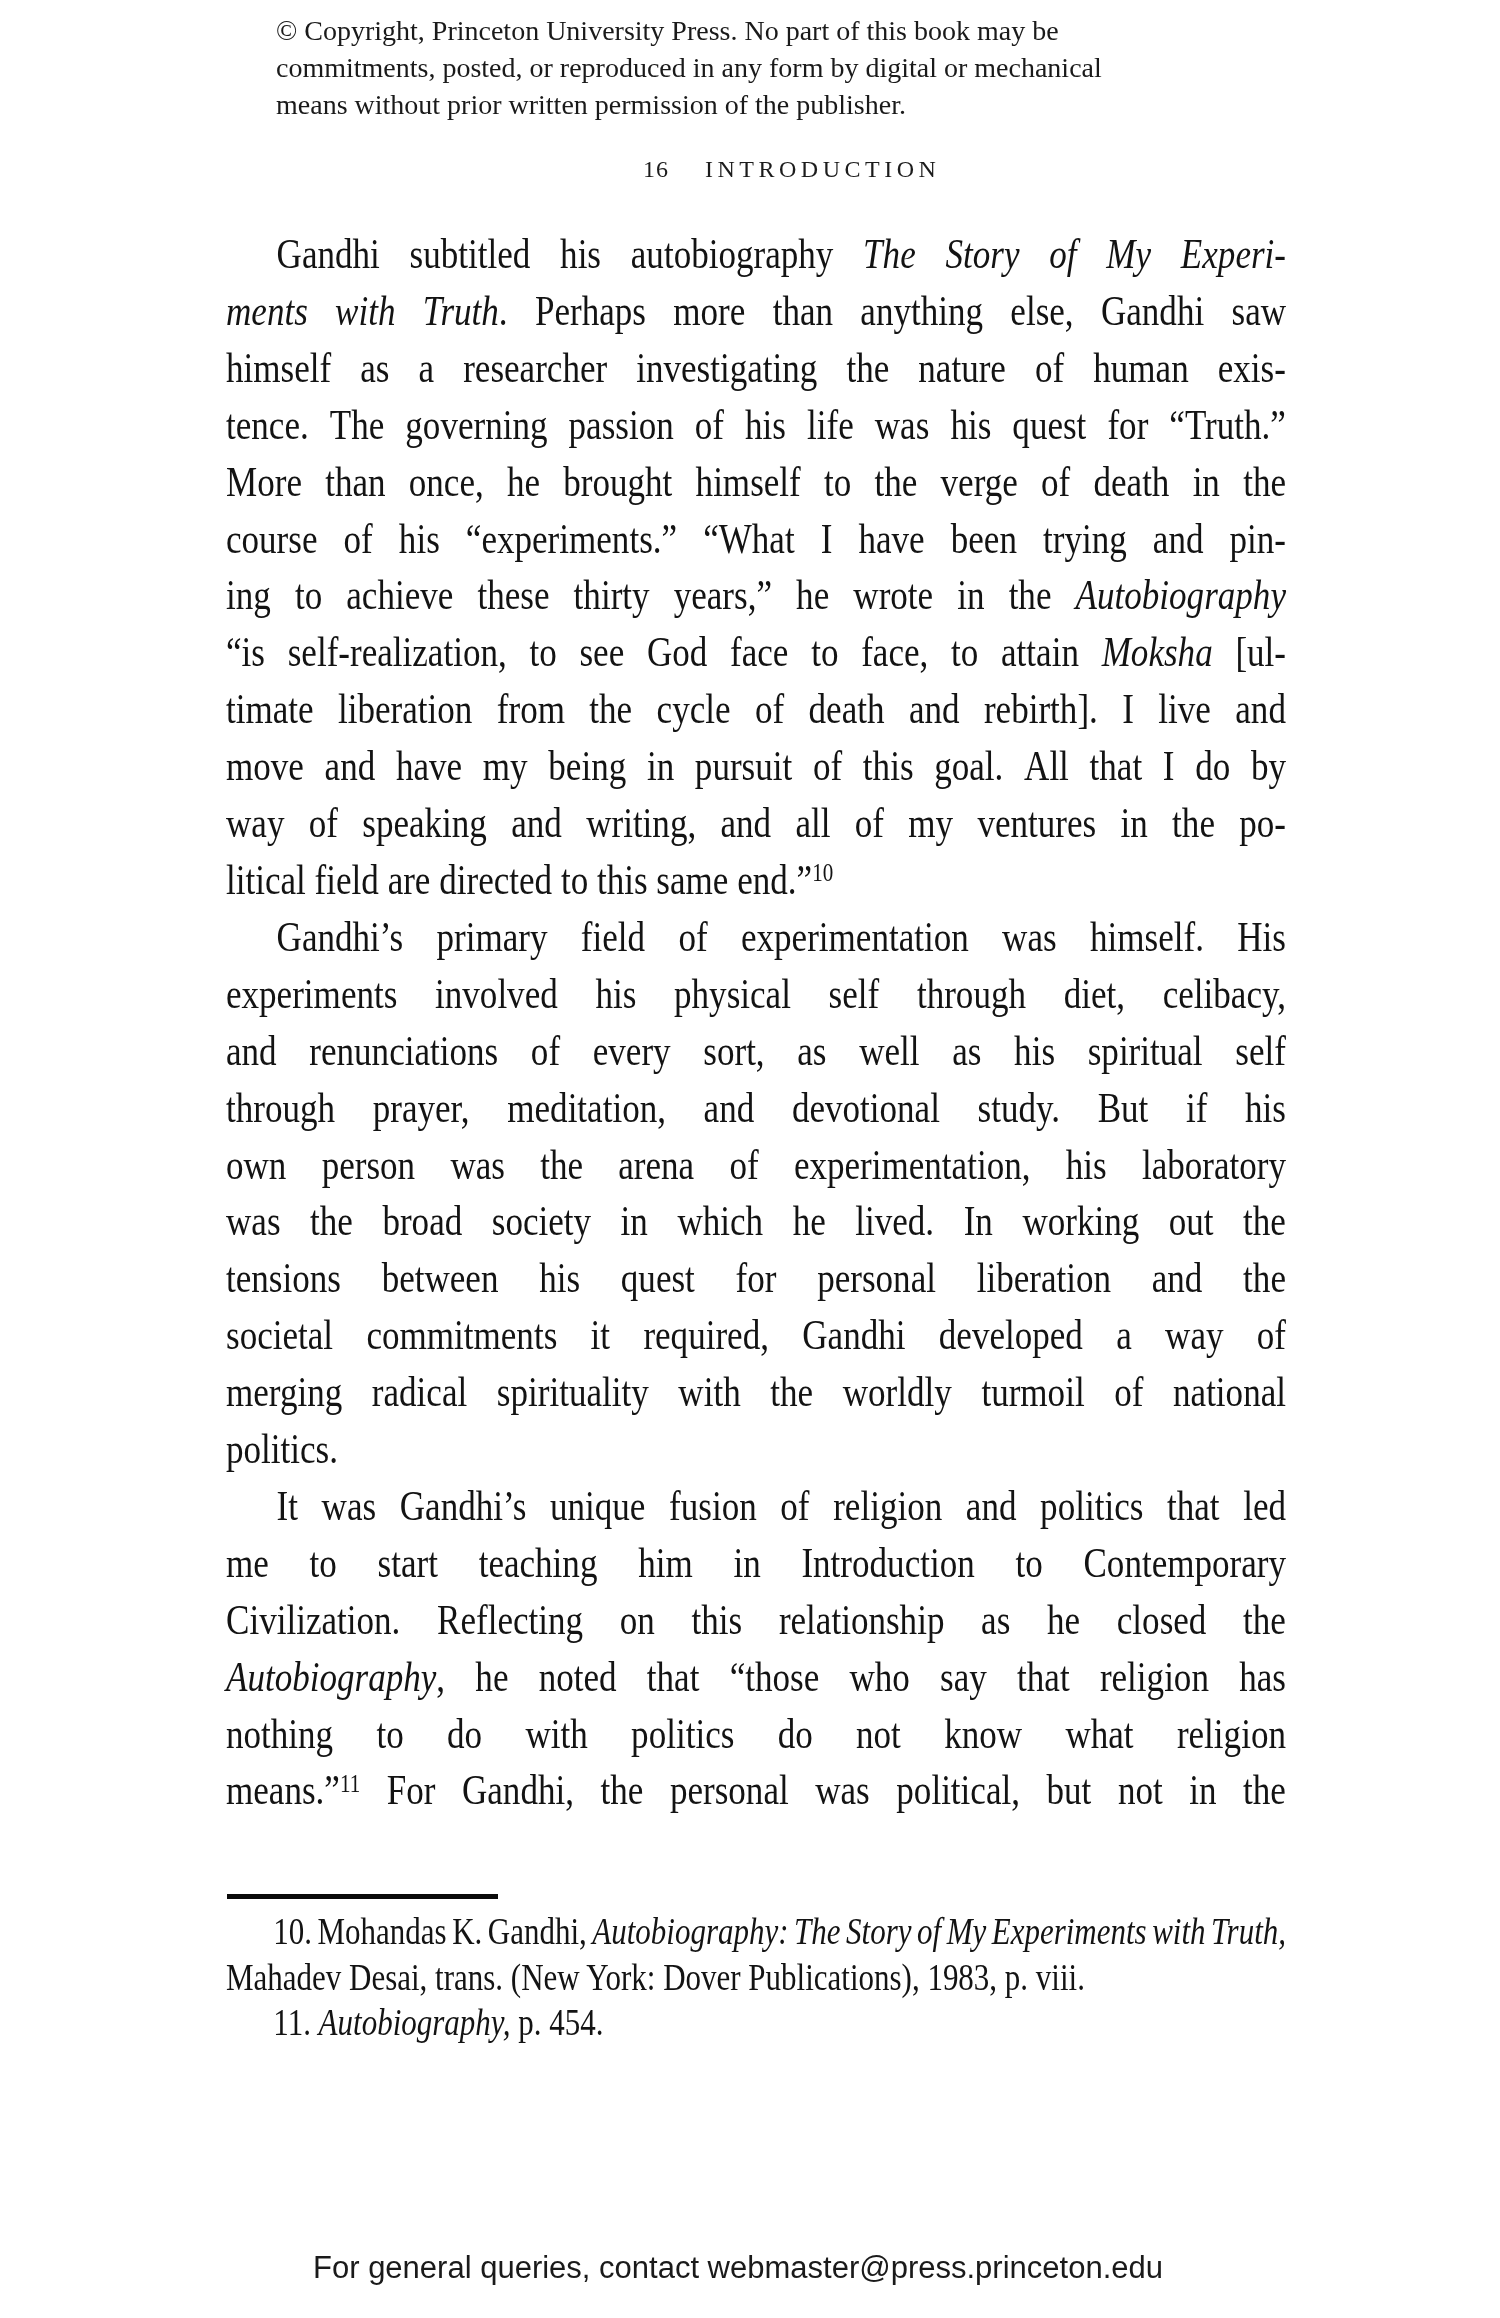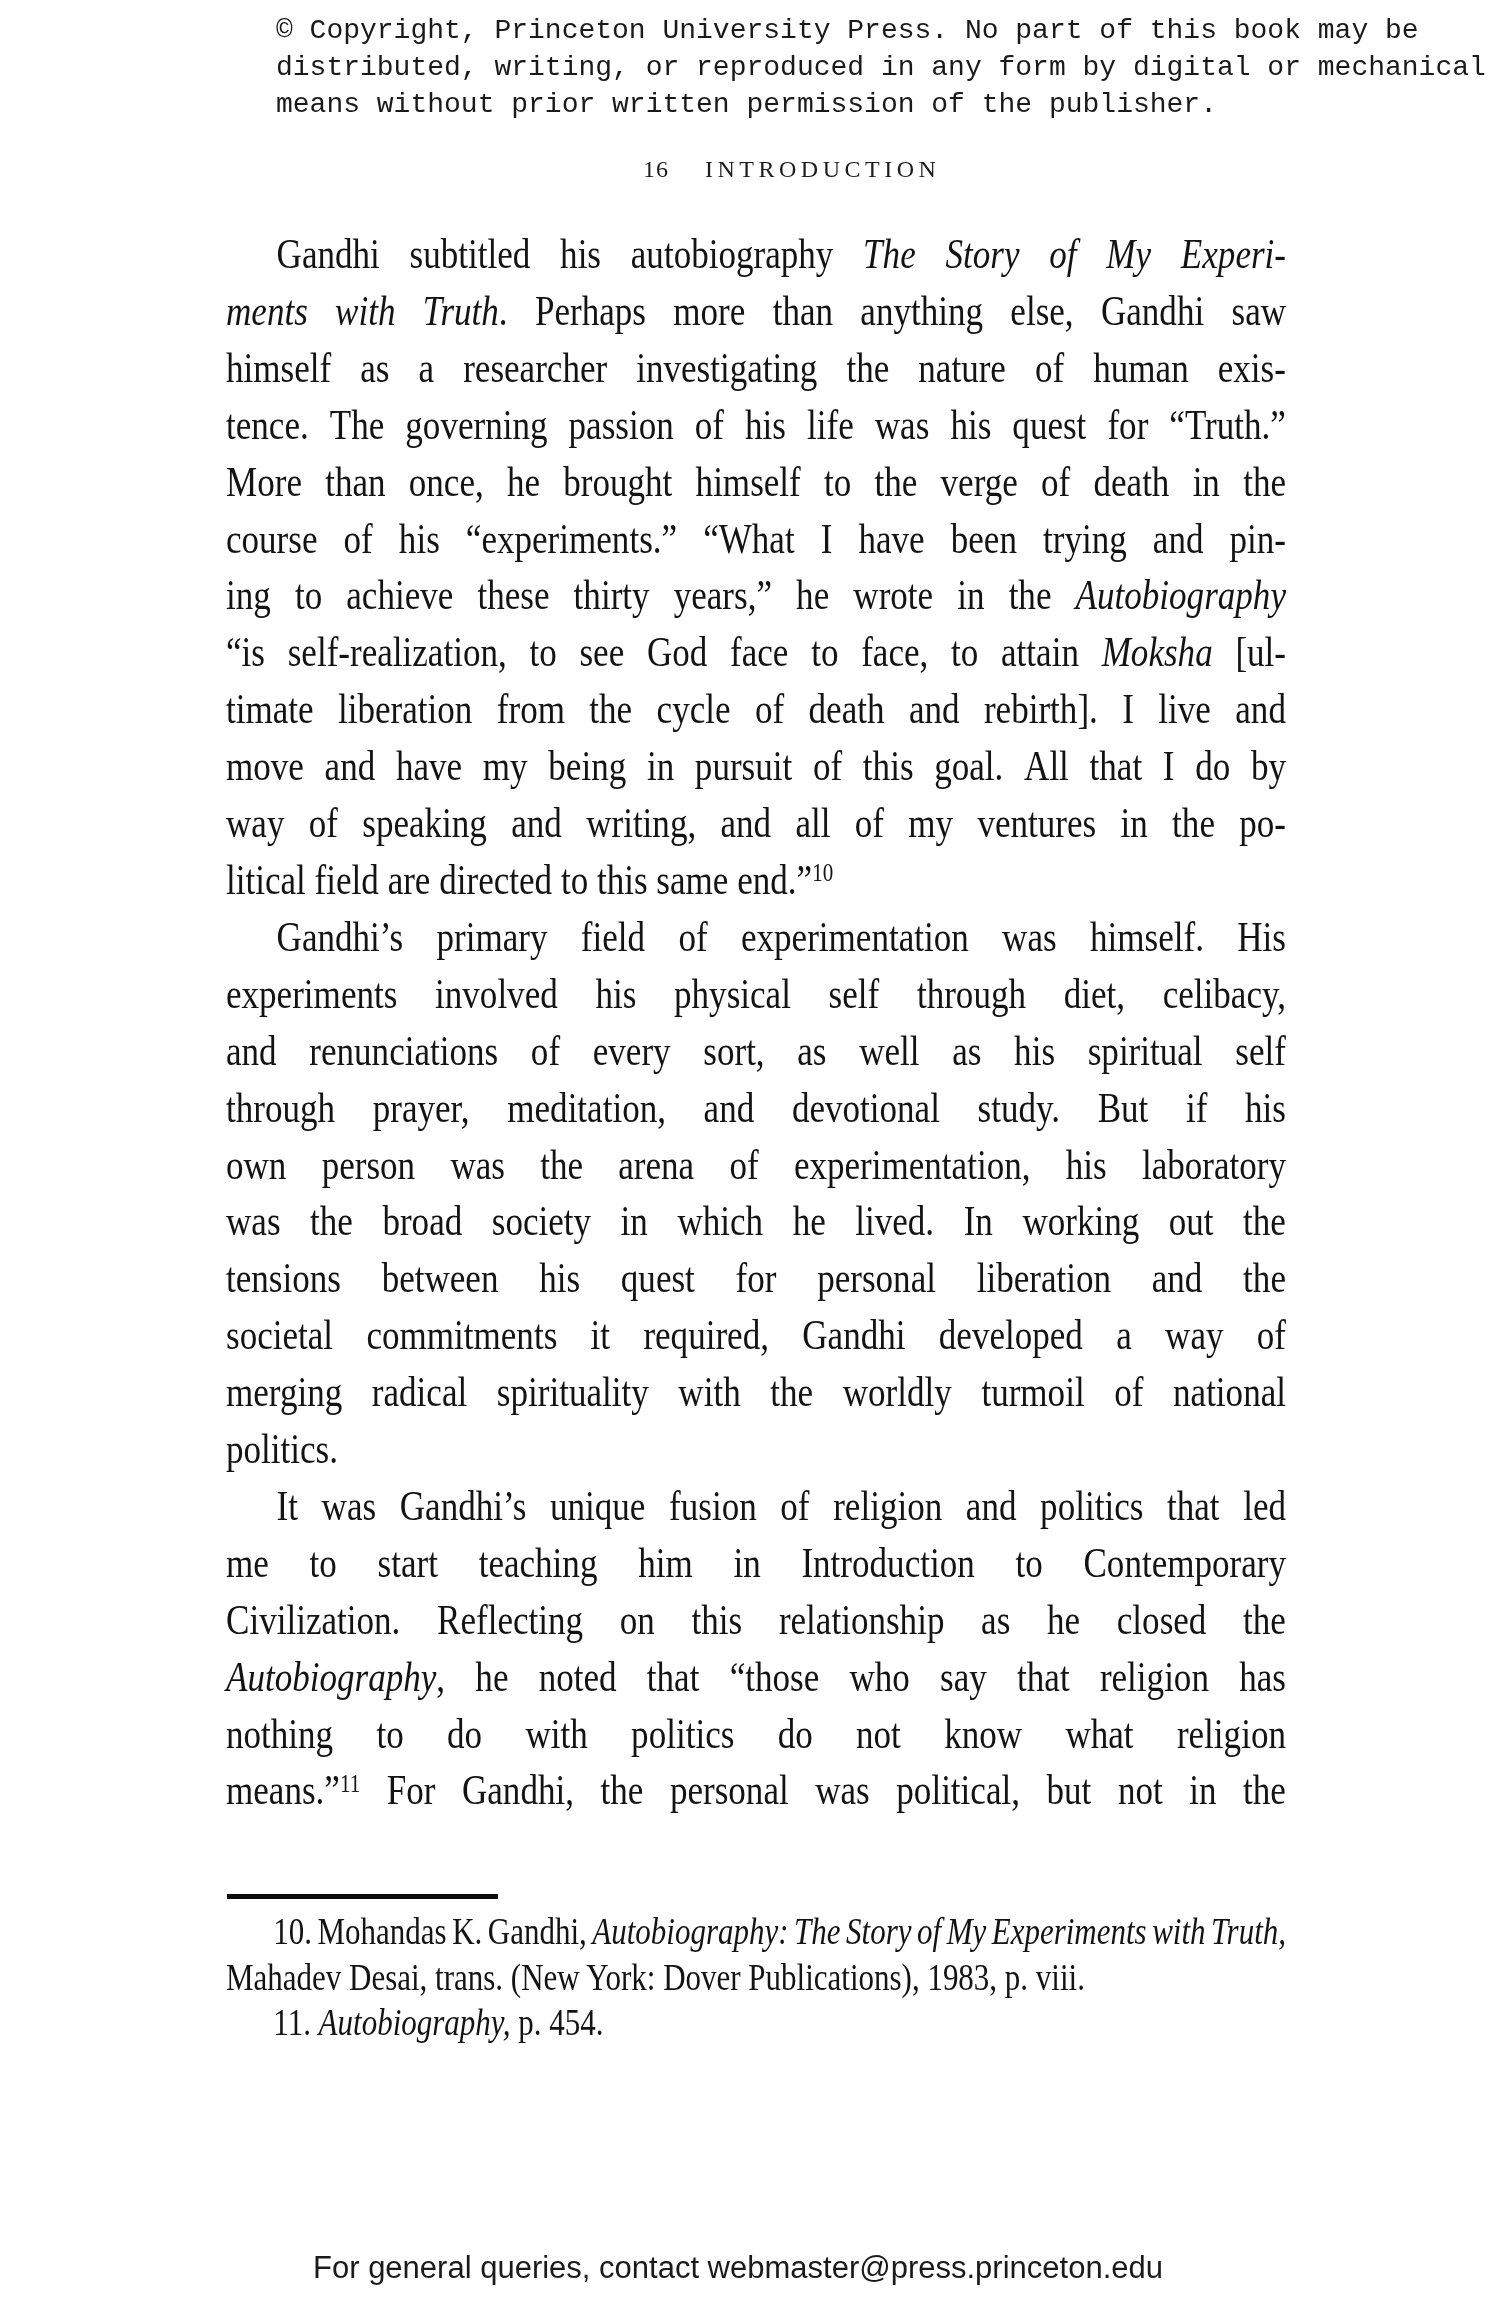--- a/index.html
+++ b/index.html
@@ -4,21 +4,21 @@
 <style>
   html,body{margin:0;padding:0;}
   .page{
     position:relative;width:1500px;height:2318px;background:#ffffff;
     color:#141414;overflow:hidden;
     font-family:"Liberation Serif",serif;
   }
   
   .copyright{
     position:absolute;left:276px;top:12px;
-    font-family:Liberation Mono, monospace;
+    font-family:Liberation Serif, serif;
     font-size:28px;line-height:37px;white-space:nowrap;color:#1a1a1a;
   }
   
   .running-head{
     position:absolute;left:595px;top:155px;display:flex;gap:36px;
     font-size:24px;line-height:28px;color:#1c1c1c;
   }
   .rh-num{letter-spacing:1px;margin-left:48px;}
   .rh-title{letter-spacing:4.5px;}
   
@@ -50,21 +50,21 @@
     color:#1a1a1a;
   }
 </style>
 </head>
 <body>
 
 <div class="page">
 
   <div class="copyright">
       <div>© Copyright, Princeton University Press. No part of this book may be</div>
-      <div>distributed, writing, or reproduced in any form by digital or mechanical</div>
+      <div>commitments, posted, or reproduced in any form by digital or mechanical</div>
       <div>means without prior written permission of the publisher.</div>
     </div>
 
   <div class="running-head">
     <span class="rh-num">16</span>
     <span class="rh-title">INTRODUCTION</span>
   </div>
 
   <div class="body-col">
       <div>

